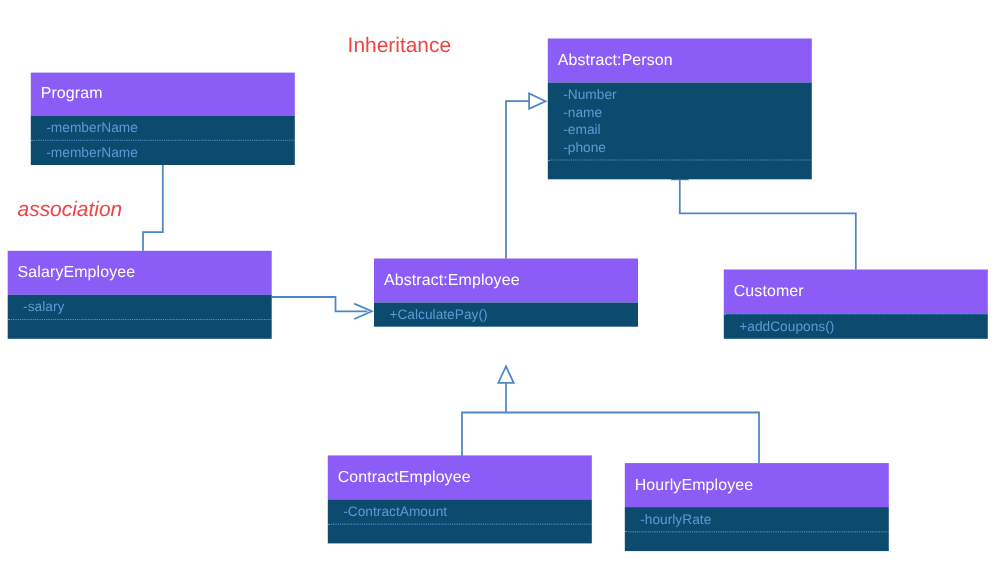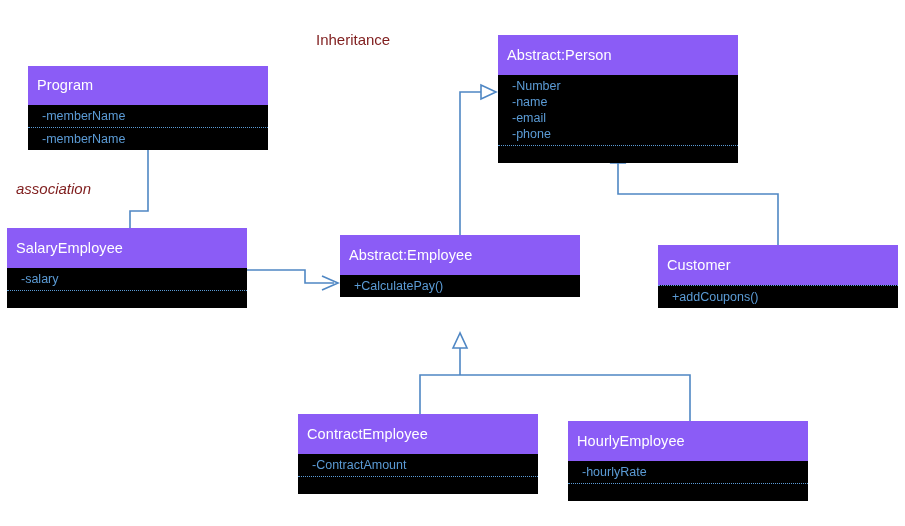--- a/index.html
+++ b/index.html
@@ -35,21 +35,21 @@
     color: #ffffff;
     font-size: 14.5px;
     line-height: 1;
     display: flex;
     align-items: center;
     padding-left: 9px;
     box-sizing: border-box;
     letter-spacing: 0.1px;
   }
   .uml-body {
-    background: #000000;
+    background: #0c4a6e;
     box-sizing: border-box;
     padding: 0;
   }
   .uml-compartment {
     box-sizing: border-box;
     padding: 3px 0 3px 0;
   }
   .uml-compartment + .uml-compartment {
     border-top: 1px dotted #5B9BD5;
   }
@@ -61,22 +61,22 @@
     font-size: 12.5px;
     line-height: 16px;
     padding-left: 14px;
     white-space: nowrap;
   }
   .uml-compartment.empty {
     min-height: 18px;
   }
   .diagram-label {
     position: absolute;
-    color: #7f1d1d;
-    font-size: 15px;
+    color: #ef4444;
+    font-size: 19px;
     line-height: 1;
     white-space: nowrap;
   }
 </style>
 </head>
 <body>
 
 <div id="canvas">
 
   <svg class="connectors" viewBox="0 0 905 526">

